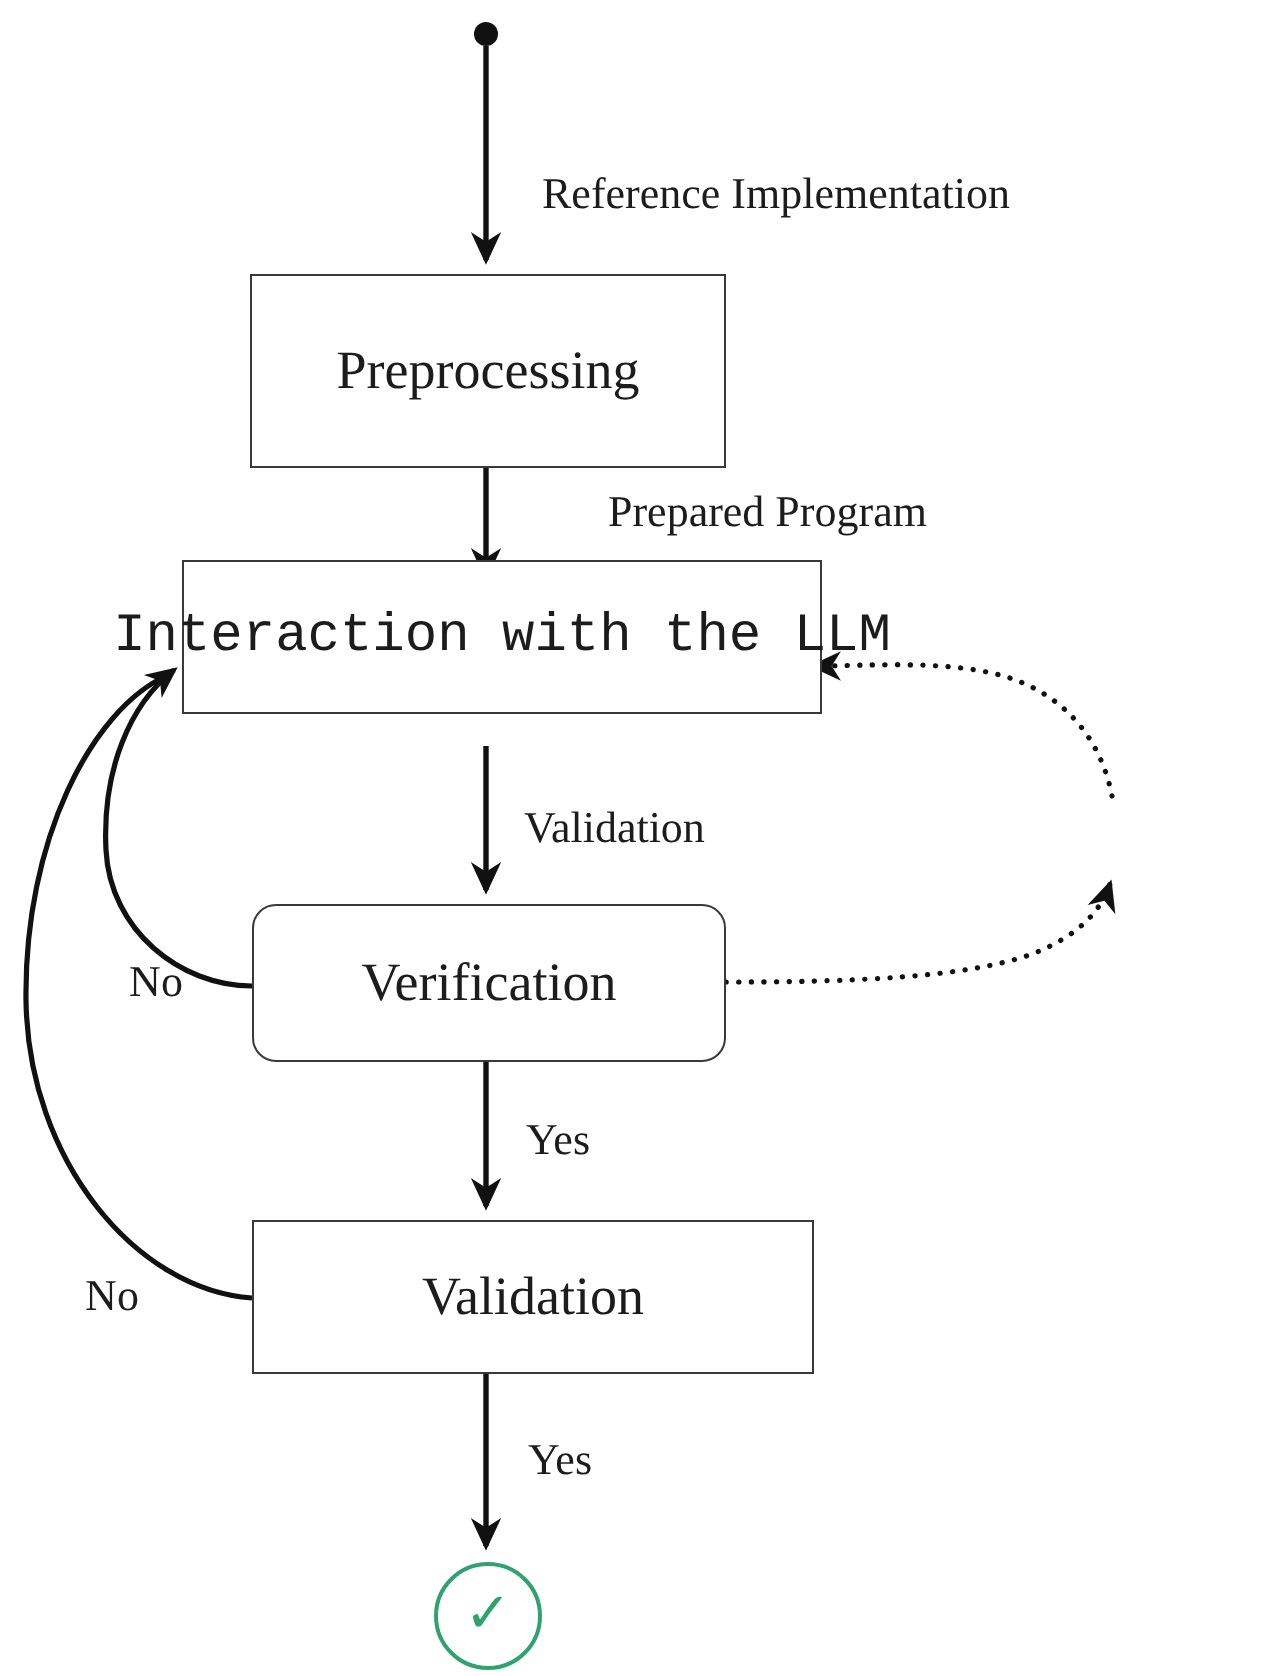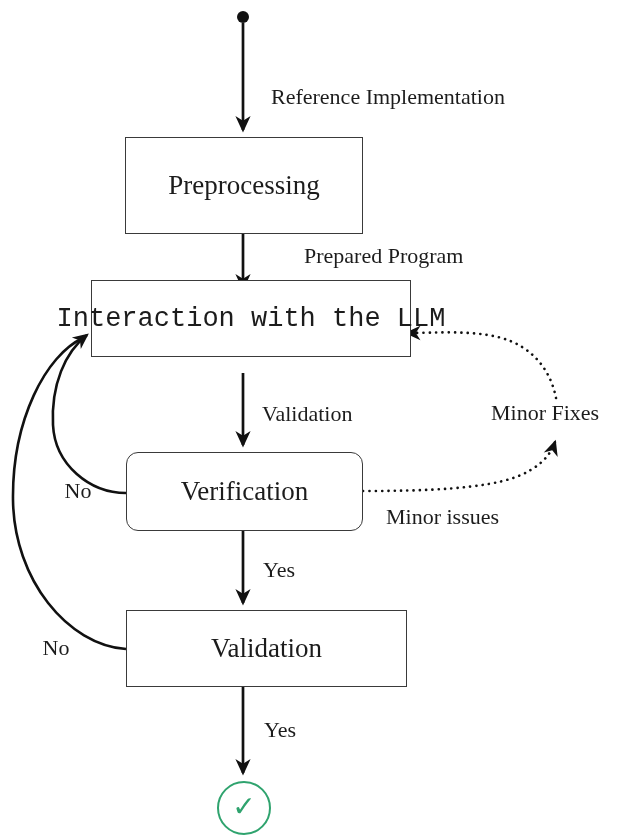--- a/index.html
+++ b/index.html
@@ -103,20 +103,18 @@
     <span>Validation</span>
   </div>
 
   <span class="edge-label lbl-reference">Reference Implementation</span>
   <span class="edge-label lbl-prepared">Prepared Program</span>
   <span class="edge-label lbl-candidate">Validation</span>
   <span class="edge-label lbl-yes-verif">Yes</span>
   <span class="edge-label lbl-yes-valid">Yes</span>
   <span class="edge-label centered lbl-no-verif">No</span>
   <span class="edge-label centered lbl-no-valid">No</span>
-  <span class="edge-label lbl-minor-fixes">Minor Fixes</span>
-  <span class="edge-label lbl-minor-issues">Minor issues</span>
 
   <div class="terminal-circle">
     <span class="check-glyph">✓</span>
   </div>
 
 </div>
 
 </body></html>

